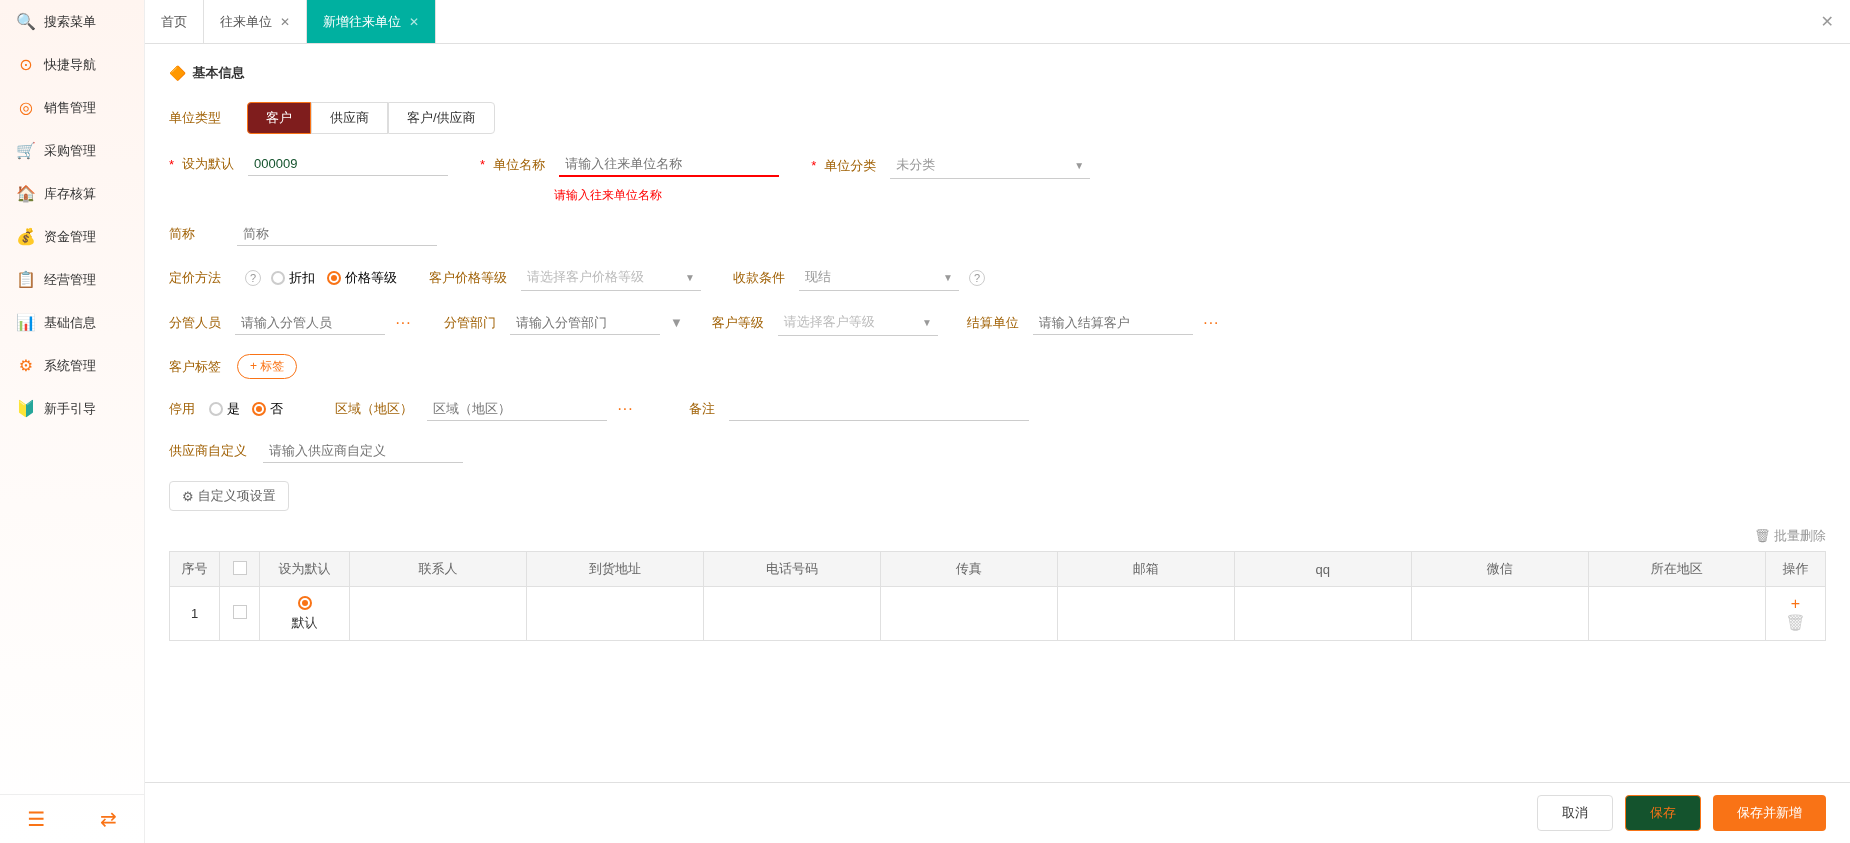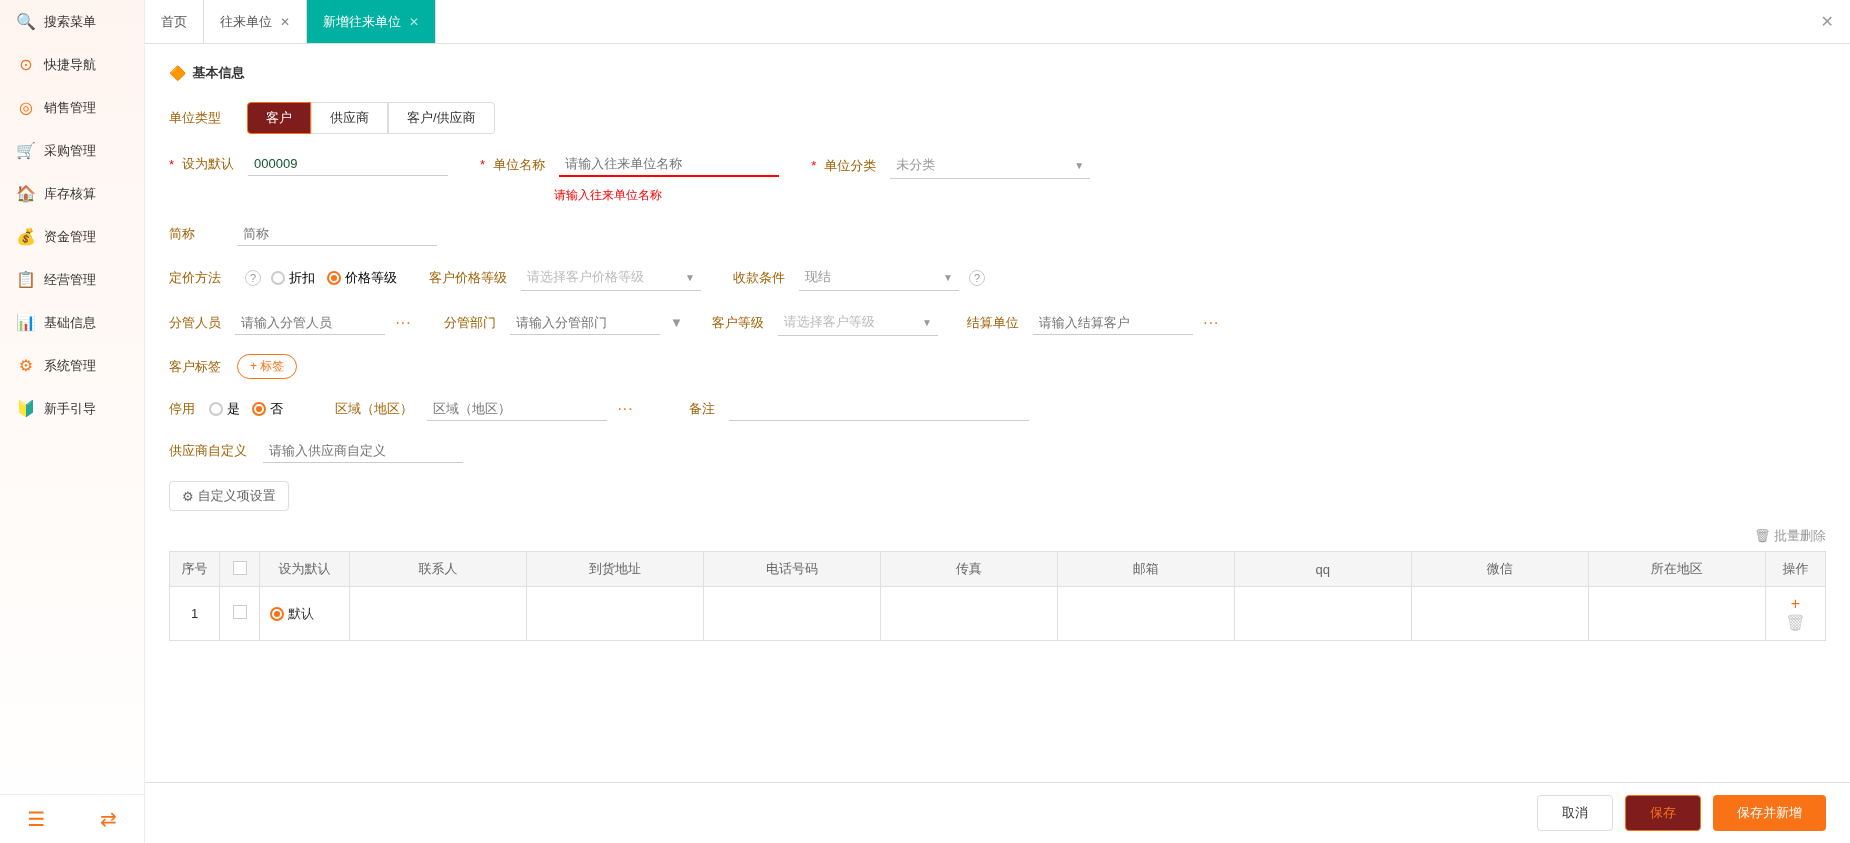--- a/index.html
+++ b/index.html
@@ -242,21 +242,21 @@
       flex-shrink: 0;
     }
     .btn {
       padding: 8px 24px;
       border-radius: 4px;
       cursor: pointer;
       font-size: 13px;
       border: 1px solid #ddd;
     }
     .btn-cancel { background: #fff; color: #333; }
-    .btn-save { background: #7f1d1d; color: #f97316; border-color: #f97316; }
+    .btn-save { background: #14532d; color: #f97316; border-color: #f97316; }
     .btn-save-add { background: #f97316; color: #fff; border: none; }
 
     
     .help-icon {
       width: 16px; height: 16px;
       border-radius: 50%;
       border: 1px solid #ccc;
       display: inline-flex;
       align-items: center;
       justify-content: center;
@@ -502,21 +502,21 @@
             <th>操作</th>
           </tr>
         </thead>
         <tbody>
           <tr>
             <td class="seq-col">1</td>
             <td class="checkbox-col">
               <span class="checkbox"></span>
             </td>
             <td class="default-col">
-              <div class="radio-item" style="justify-content:flex-start;">
+              <div class="radio-item" style="justify-content:flex-end;flex-direction:column;">
                 <div class="radio-circle checked"></div>
                 <span>默认</span>
               </div>
             </td>
             <td><input type="text" style="border: none; outline: none; width: 100%;"></td>
             <td><input type="text" style="border: none; outline: none; width: 100%;"></td>
             <td><input type="text" style="border: none; outline: none; width: 100%;"></td>
             <td><input type="text" style="border: none; outline: none; width: 100%;"></td>
             <td><input type="text" style="border: none; outline: none; width: 100%;"></td>
             <td><input type="text" style="border: none; outline: none; width: 100%;"></td>

